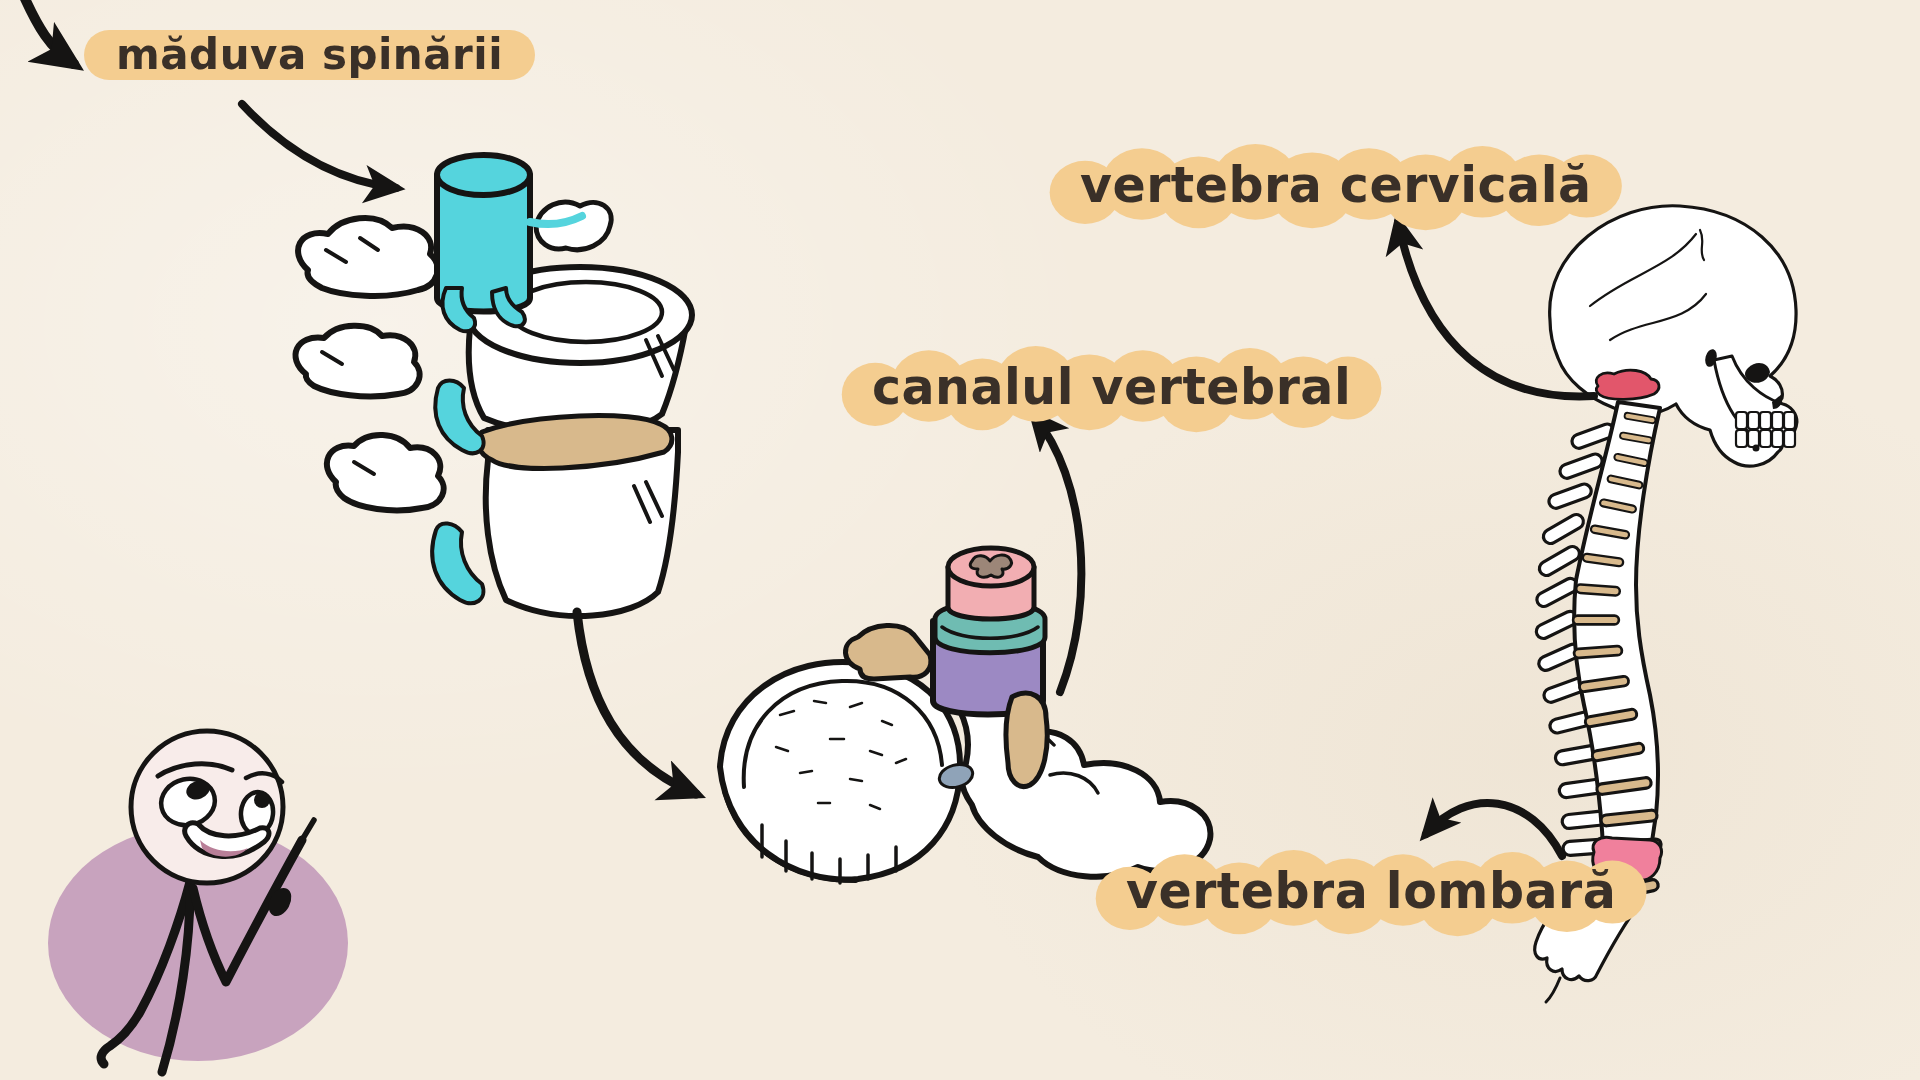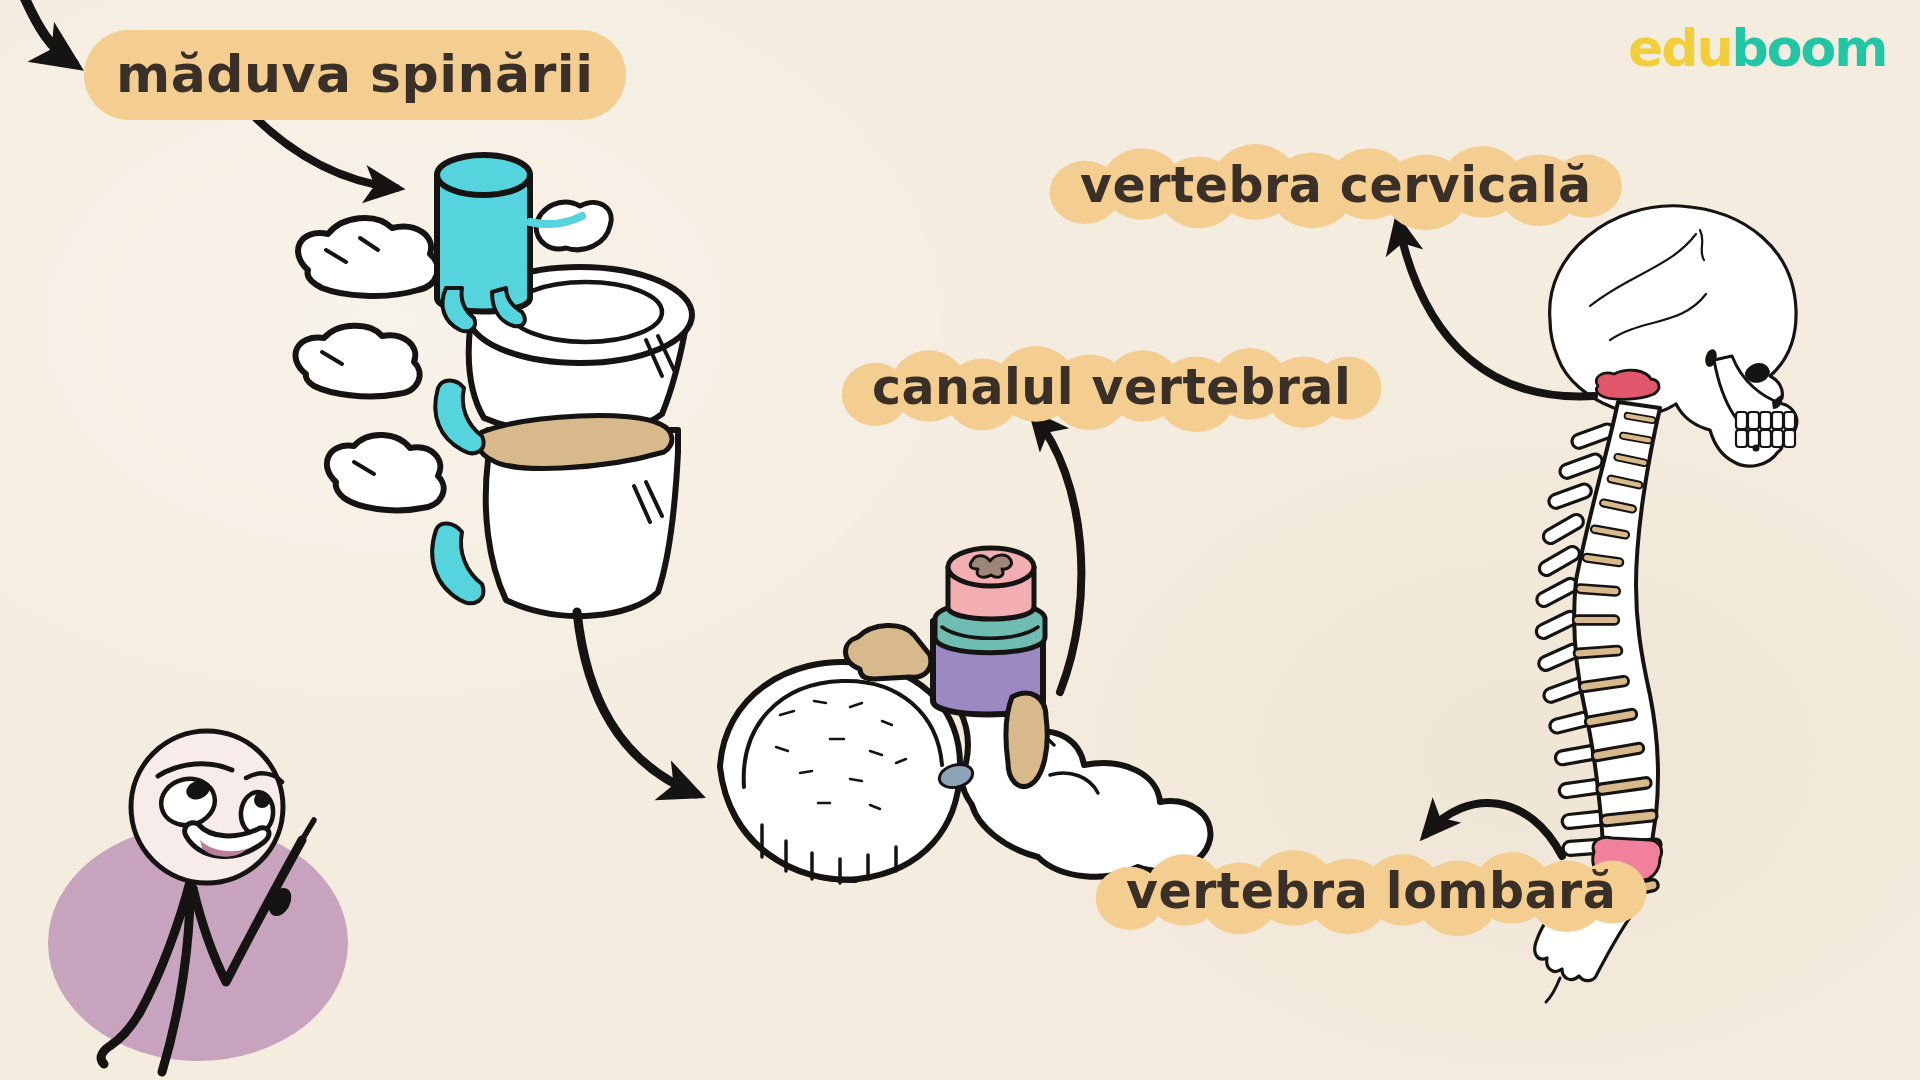--- a/index.html
+++ b/index.html
@@ -34,21 +34,21 @@
   .mauve{fill:var(--blob-mauve);stroke:none;}
 
   .label{
     position:absolute;z-index:6;
     font-weight:700;font-size:49px;line-height:1.15;
     color:var(--label-text);white-space:nowrap;
     letter-spacing:0.5px;
   }
   .pill{
     background:var(--label-highlight);
-    padding:15px 32px;border-radius:46px;font-size:52px;
+    padding:1px 32px;border-radius:46px;font-size:42px;
   }
   .scalloped{padding:8px 14px;}
   .scalloped > span{position:relative;z-index:2;}
   .scallop{
     position:absolute;z-index:1;
     left:-14px;top:-6px;width:calc(100% + 28px);height:calc(100% + 16px);
   }
   .scallop circle{fill:var(--label-highlight);}
 
   .logo{
@@ -308,17 +308,14 @@
         <circle cx="220" cy="44" r="36"></circle>
         <circle cx="268" cy="38" r="34"></circle>
       <circle cx="316" cy="46" r="36"></circle>
         <circle cx="364" cy="36" r="34"></circle>
         <circle cx="412" cy="44" r="34"></circle>
       <circle cx="452" cy="40" r="30"></circle>
     </svg>
     <span>vertebra lombară</span>
   </div>
 
-  <div class="logo" style="left:1628px;top:18px">
-    <span class="edu">edu</span><span class="boom">boom</span>
-  </div>
 
 </div>
 
 </body></html>

